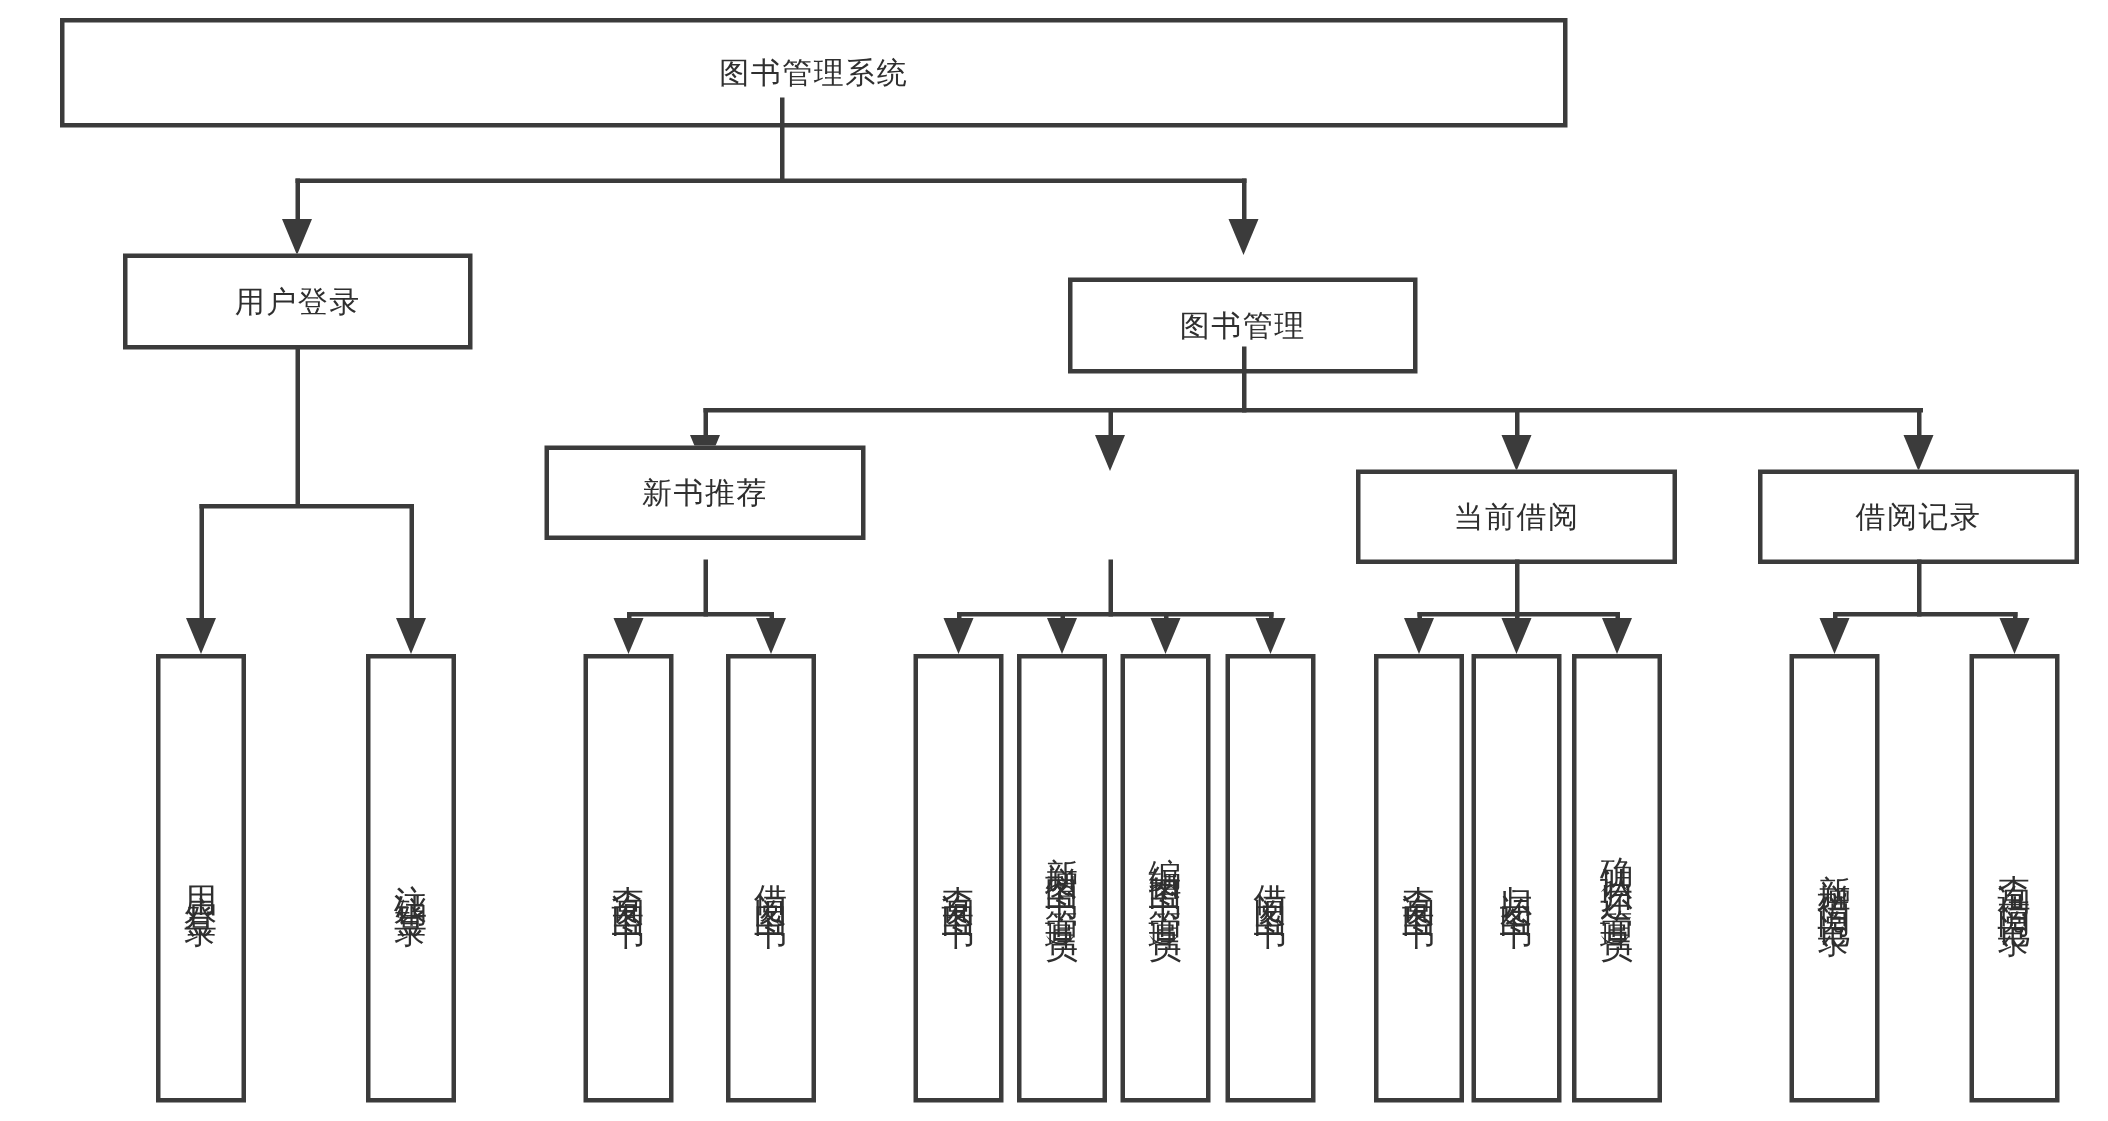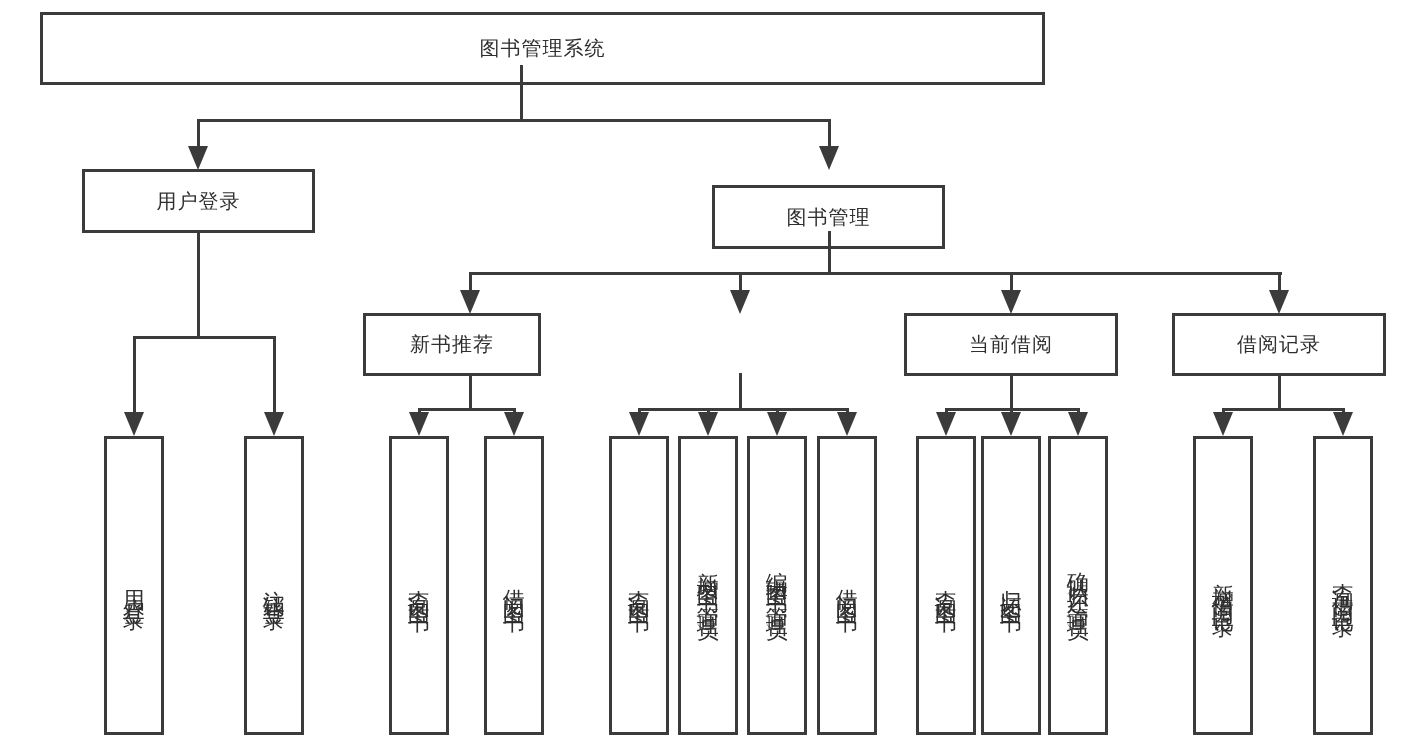--- a/index.html
+++ b/index.html
@@ -70,21 +70,21 @@
   <div class="hline" style="left:468.5px;top:272px;width:813px;"></div>
   <div class="vline" style="left:468.5px;top:272px;height:20px;"></div>
   <div class="arrow" style="left:460px;top:290px;"></div>
   <div class="vline" style="left:738.5px;top:272px;height:20px;"></div>
   <div class="arrow" style="left:730px;top:290px;"></div>
   <div class="vline" style="left:1009.5px;top:272px;height:20px;"></div>
   <div class="arrow" style="left:1001px;top:290px;"></div>
   <div class="vline" style="left:1277.5px;top:272px;height:20px;"></div>
   <div class="arrow" style="left:1269px;top:290px;"></div>
 
-  <div class="node h-node" style="left:363px;top:313px;width:178px;height:63px;">
+  <div class="node h-node" style="left:363px;top:297px;width:214px;height:63px;">
     <span>新书推荐</span>
   </div>
   <div class="node h-node" style="left:904px;top:313px;width:214px;height:63px;">
     <span>当前借阅</span>
   </div>
   <div class="node h-node" style="left:1172px;top:313px;width:214px;height:63px;">
     <span>借阅记录</span>
   </div>
 
   <div class="vline" style="left:468.5px;top:373px;height:38px;"></div>

